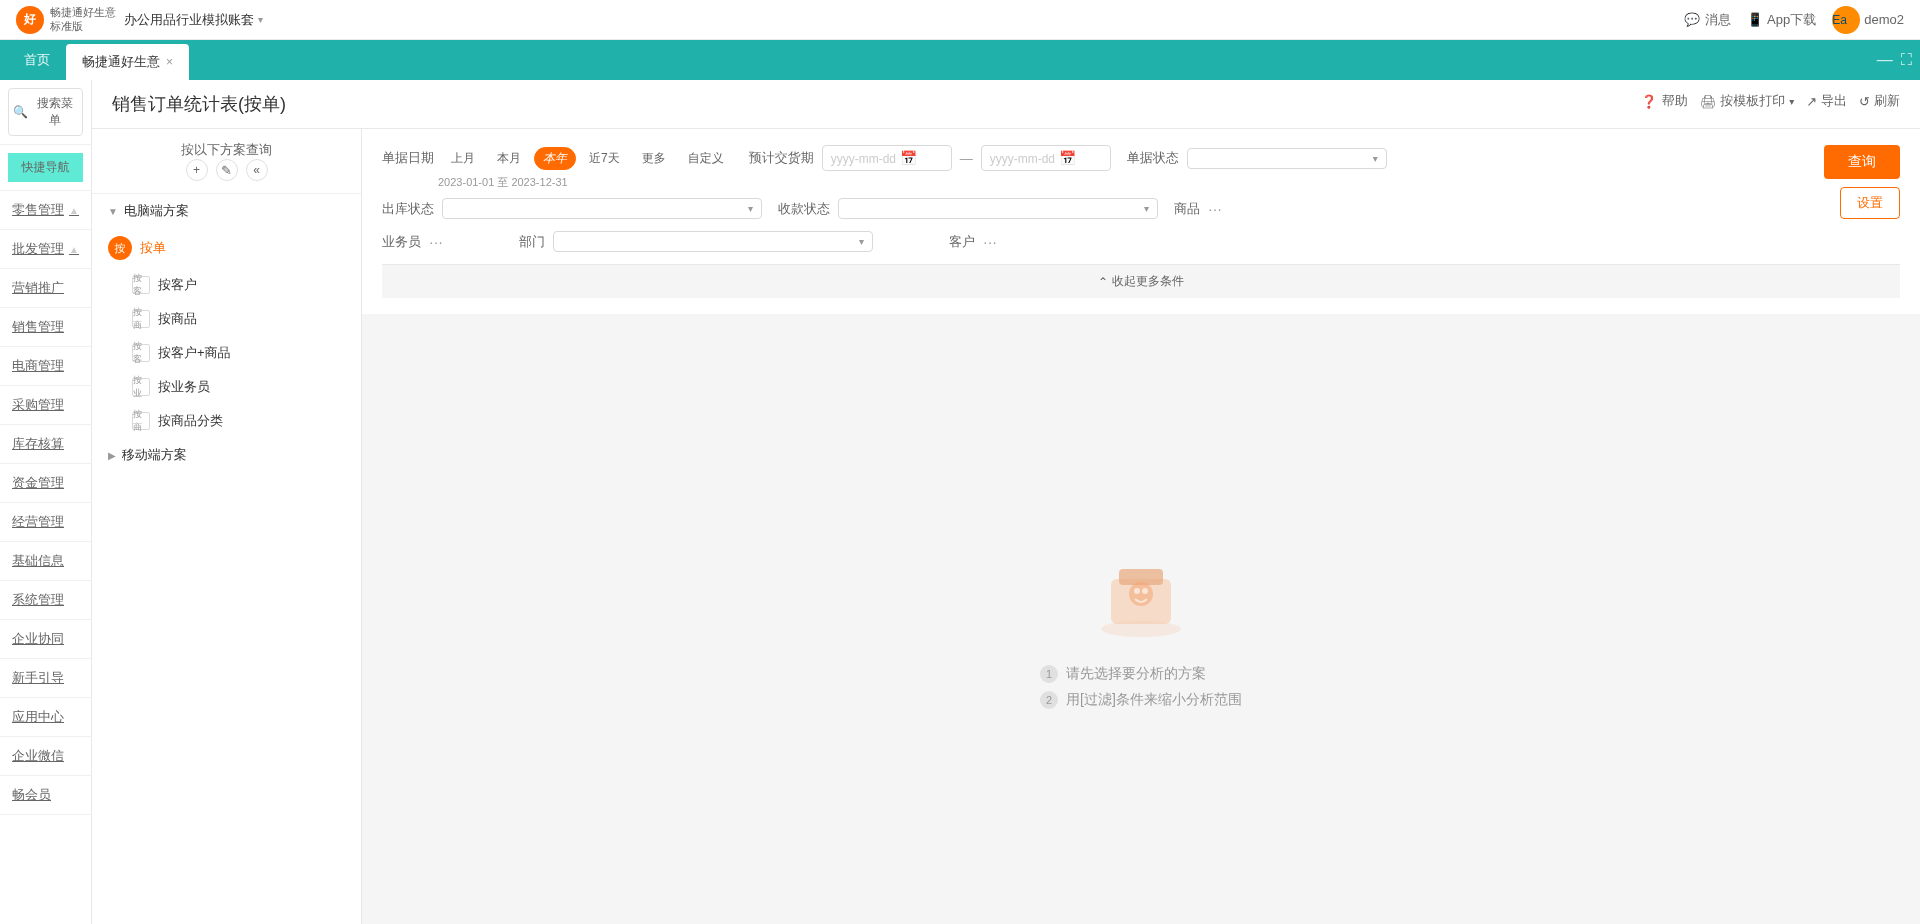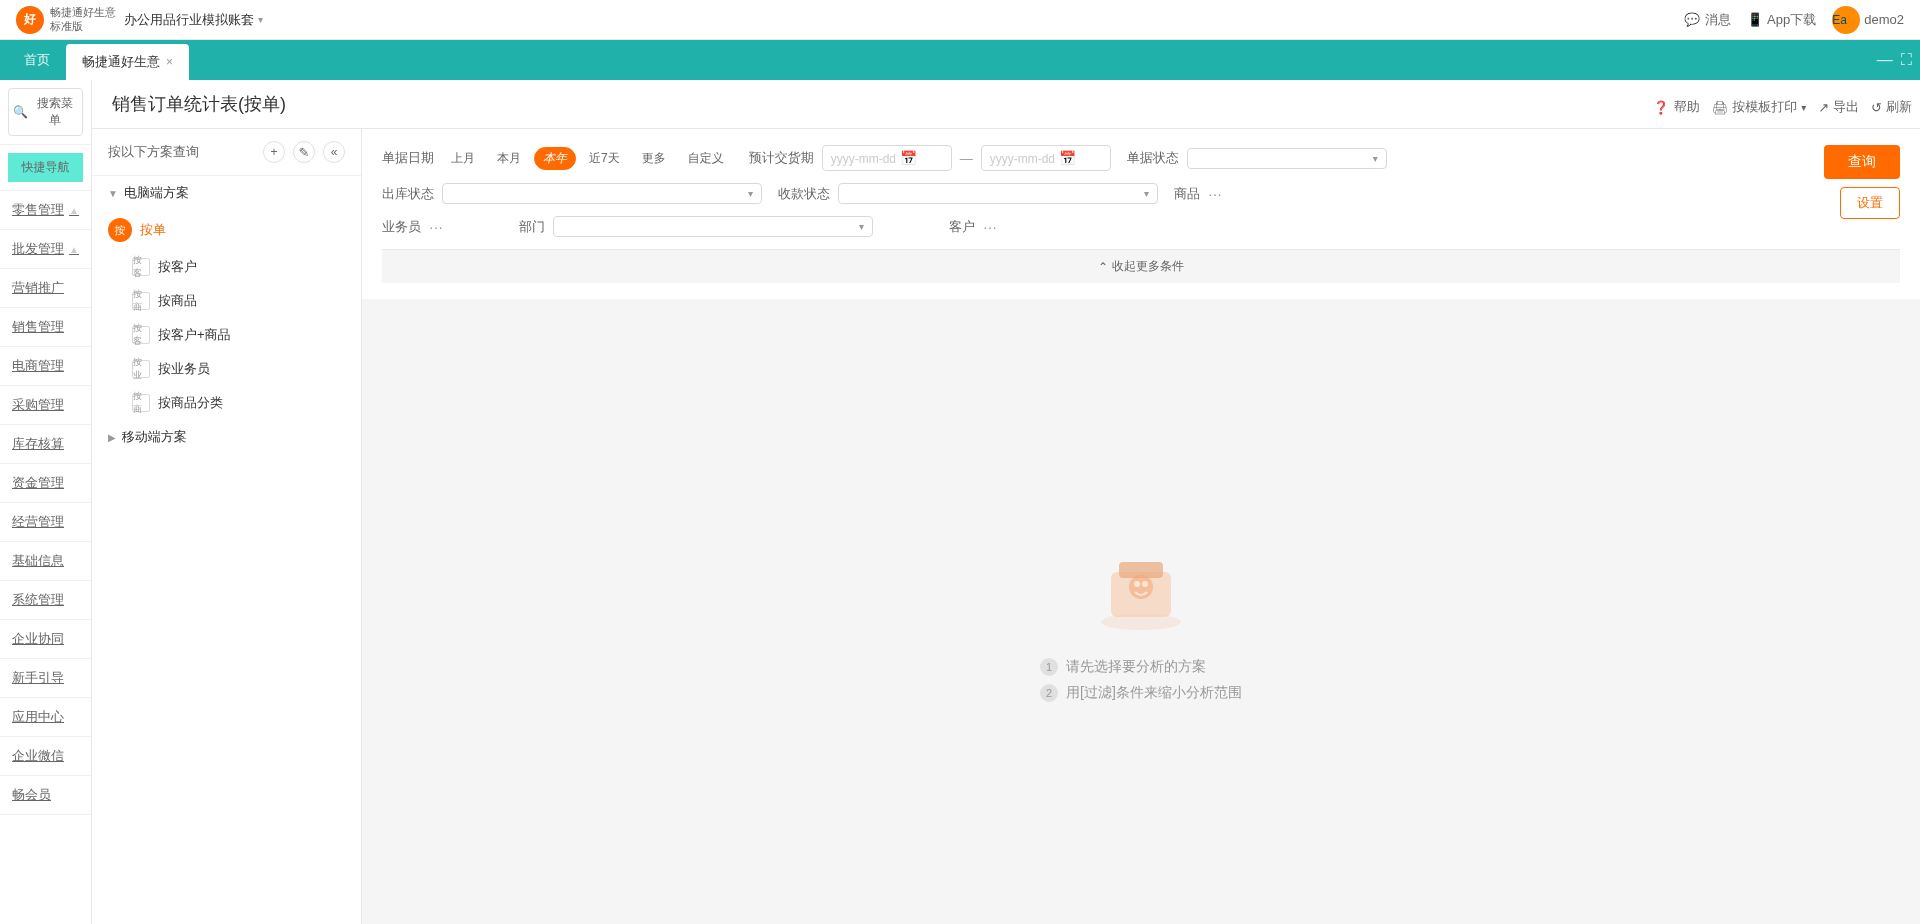--- a/index.html
+++ b/index.html
@@ -35,21 +35,21 @@
     .sidebar-quick { padding: 8px; border-bottom: 1px solid #f0f0f0; }
     .sidebar-quick-btn { width: 100%; padding: 6px 4px; background: #5eead4; cursor: pointer; font-size: 12px; color: #666; text-align: center; }
     .sidebar-nav-item { padding: 12px 4px; cursor: pointer; text-align: center; font-size: 12px; color: #666; border-bottom: 1px solid #f0f0f0; display: flex; align-items: center; justify-content: space-between; padding: 10px 12px; text-decoration: underline; }
     .sidebar-nav-item .label { font-size: 13px; }
     .sidebar-nav-item .arrow { font-size: 10px; color: #ccc; }
 
     
     .content-area { flex: 1; display: flex; flex-direction: column; overflow: hidden; background: #f5f5f5; }
 
     
-    .page-header { background: #fff; padding: 12px 8px 0 20px; border-bottom: 1px solid #e8e8e8; flex-shrink: 0; display: flex; align-items: flex-end; justify-content: space-between; }
+    .page-header { background: #fff; padding: 12px 20px 0 20px; border-bottom: 1px solid #e8e8e8; flex-shrink: 0; display: flex; align-items: flex-start; justify-content: space-between; }
     .page-title { font-size: 18px; font-weight: 500; color: #333; padding-bottom: 12px; }
     .page-header-actions { display: flex; align-items: center; gap: 12px; padding-bottom: 12px; }
     .header-action-btn { display: flex; align-items: center; gap: 4px; font-size: 13px; color: #666; cursor: pointer; }
 
     
     .filter-panel { background: #fff; padding: 16px 20px; flex-shrink: 0; }
     .filter-row { display: flex; align-items: center; gap: 16px; margin-bottom: 12px; flex-wrap: wrap; }
     .filter-group { display: flex; align-items: center; gap: 8px; }
     .filter-label { font-size: 13px; color: #666; white-space: nowrap; }
     .date-shortcut-group { display: flex; align-items: center; gap: 4px; }
@@ -64,21 +64,21 @@
 
     .collapse-bar { background: #f5f5f5; border-top: 1px solid #e8e8e8; display: flex; justify-content: center; align-items: center; padding: 8px; cursor: pointer; }
     .collapse-btn { display: flex; align-items: center; gap: 4px; font-size: 12px; color: #666; }
 
     
     .query-btn { background: #ff6b00; color: #fff; border: none; border-radius: 4px; padding: 8px 24px; font-size: 14px; cursor: pointer; }
     .set-btn { background: #fff; color: #ff6b00; border: 1px solid #ff6b00; border-radius: 4px; padding: 6px 16px; font-size: 13px; cursor: pointer; margin-top: 4px; }
 
     
     .left-panel { width: 270px; background: #fff; border-right: 1px solid #e8e8e8; flex-shrink: 0; overflow-y: auto; }
-    .left-panel-header { padding: 12px 16px; display: flex; align-items: center; justify-content: space-between; border-bottom: 1px solid #f0f0f0; }
+    .left-panel-header { padding: 12px 16px; display: flex; align-items: center; justify-content: space-between; border-bottom: 1px solid #f0f0f0; flex-direction: column; }
     .left-panel-title { font-size: 13px; color: #666; }
     .left-panel-actions { display: flex; gap: 8px; }
     .left-panel-action { width: 22px; height: 22px; border-radius: 50%; display: flex; align-items: center; justify-content: center; cursor: pointer; color: #666; border: 1px solid #e0e0e0; font-size: 12px; }
     .scheme-item { padding: 8px 16px; cursor: pointer; display: flex; align-items: center; gap: 8px; }
     .scheme-item.active { color: #ff6b00; }
     .scheme-item-icon { width: 24px; height: 24px; border-radius: 50%; background: #ff6b00; display: flex; align-items: center; justify-content: center; color: #fff; font-size: 11px; }
     .scheme-sub-item { padding: 8px 16px 8px 40px; cursor: pointer; display: flex; align-items: center; gap: 8px; font-size: 13px; color: #333; }
     .scheme-sub-icon { width: 18px; height: 18px; border: 1px solid #d9d9d9; border-radius: 2px; display: flex; align-items: center; justify-content: center; font-size: 10px; color: #999; }
     .section-header { padding: 8px 16px; display: flex; align-items: center; gap: 6px; font-size: 13px; color: #333; font-weight: 500; cursor: pointer; }
     .section-arrow { font-size: 10px; color: #999; }
@@ -322,20 +322,21 @@
                   </div>
                 </div>
                 <div class="filter-group">
                   <span class="filter-label">单据状态</span>
                   <div class="filter-select filter-select-wide">
                     <span style="color:#ccc;"></span>
                     <span style="font-size:10px;color:#999;">▾</span>
                   </div>
                 </div>
               </div>
+              <div style="font-size:11px;color:#999;padding-left:56px;margin-top:-8px;margin-bottom:8px;">2023-01-01 至 2023-12-31</div>
 
               <div class="filter-row">
                 <div class="filter-group">
                   <span class="filter-label">出库状态</span>
                   <div class="filter-select" style="min-width:320px;">
                     <span style="color:#ccc;"></span>
                     <span style="font-size:10px;color:#999;">▾</span>
                   </div>
                 </div>
                 <div class="filter-group">

